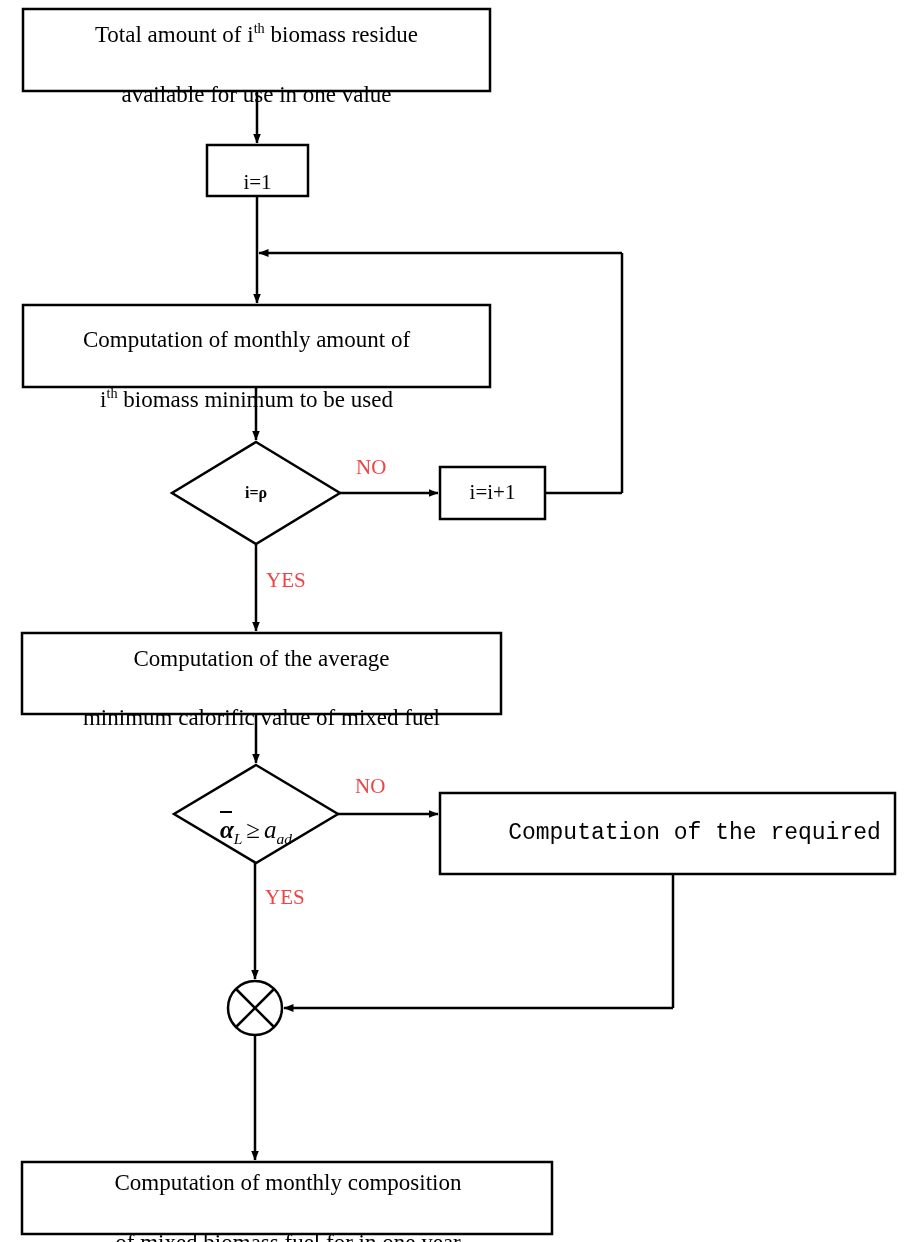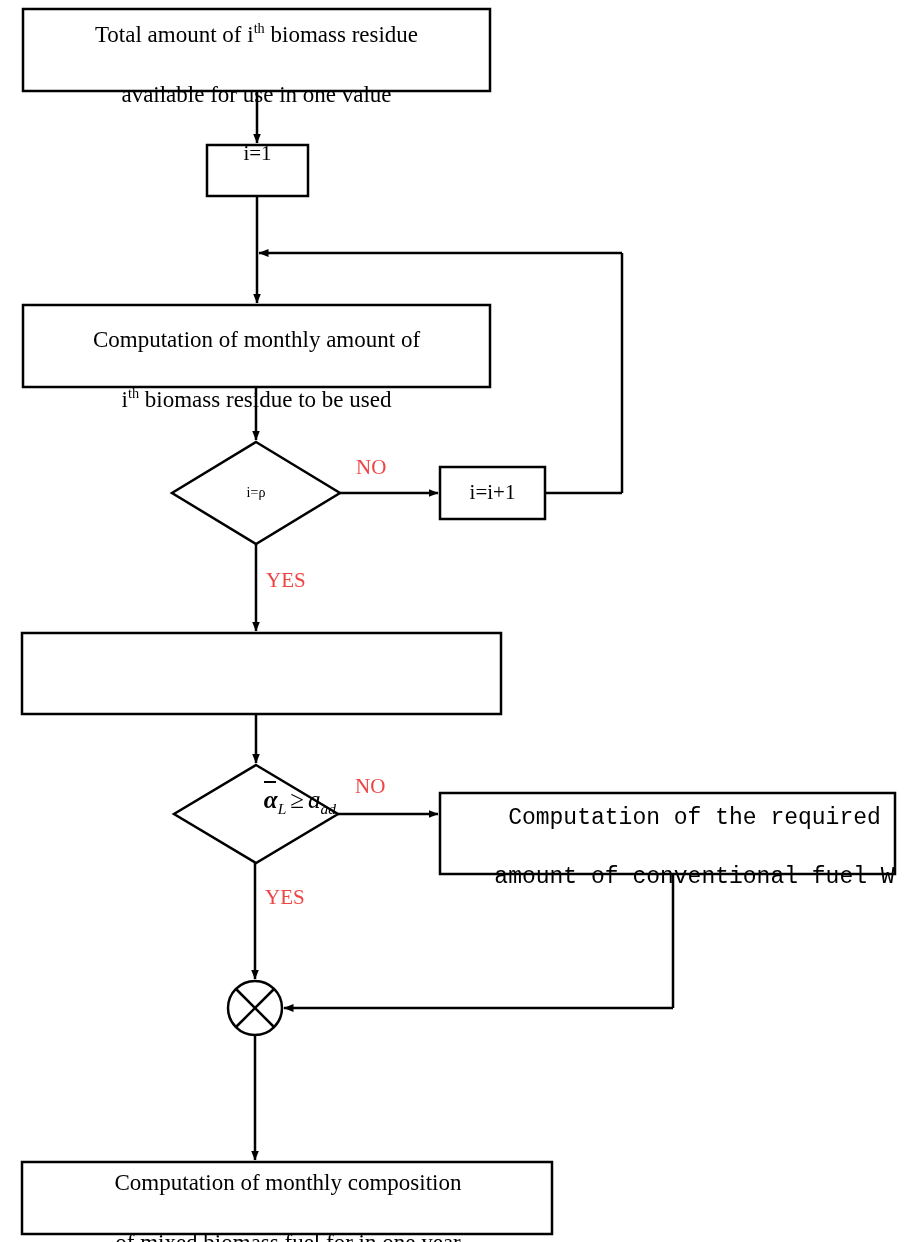--- a/index.html
+++ b/index.html
@@ -33,21 +33,22 @@
     white-space: pre-line;
     pointer-events: none;
   }
   .box-text {
     font-size: 23px;
   }
   .small-box-text {
     font-size: 21px;
   }
   .diamond-text {
-    font-size: 14px;
+    font-size: 16px;
+    font-weight: bold;
   }
   .edge-label {
     position: absolute;
     font-size: 21px;
     color: #ef4444;
     white-space: nowrap;
   }
   sup.ord {
     font-size: 0.62em;
     vertical-align: super;
@@ -149,44 +150,49 @@
     <line x1="255" y1="1035" x2="255" y2="1160" stroke="#000000" stroke-width="2.5" marker-end="url(#arrow)"></line>
   </svg>
 
   <div class="node-text box-text" style="left:23px; top:9px; width:467px; height:82px;">
     <div>
       <span>Total amount of i</span><sup class="ord">th</sup><span> biomass residue</span><br>
       <span>available for use in one value</span>
     </div>
   </div>
 
-  <div class="node-text small-box-text" style="left:207px; top:128px; width:101px; height:51px;">i=1</div>
-
-  <div class="node-text box-text" style="left:23px; top:305px; width:467px; height:100px;text-align:center;">
+  <div class="node-text small-box-text" style="left:207px; top:157px; width:101px; height:51px;">i=1</div>
+
+  <div class="node-text box-text" style="left:13px; top:305px; width:467px; height:100px;text-align:center;">
     <div>
       <span>Computation of monthly amount of</span><br>
-      <span>i</span><sup class="ord">th</sup><span> biomass residue to be used</span>
+      <span>i</span><sup class="ord">th</sup><span> biomass minimum to be used</span>
     </div>
   </div>
 
   <div class="node-text diamond-text" style="left:196px; top:468px; width:120px; height:50px;">i=ρ</div>
 
   <div class="node-text small-box-text" style="left:440px; top:467px; width:105px; height:52px;text-align:center;">i=i+1</div>
 
-
-  <div class="node-text" style="left:176px; top:775px; width:160px; height:50px;justify-content:flex-end;">
+  <div class="node-text box-text" style="left:22px; top:633px; width:479px; height:81px;">
+    <div>
+      <span>Computation of the average</span><br>
+      <span>minimum calorific value of mixed fuel</span>
+    </div>
+  </div>
+
+  <div class="node-text" style="left:176px; top:805px; width:160px; height:50px;">
     <span class="formula">
       <span class="ovl">α</span><span class="sub">L</span><span class="ge">≥</span><span>a</span><span class="sub">ad</span>
     </span>
   </div>
 
   <div class="node-text box-text" style="left:440px; top:793px; width:509px; height:81px;font-family:Liberation Mono, monospace;">
     <div>
       <span>Computation of the required</span><br>
-      <span>amount of conventional fuel W</span>
     </div>
   </div>
 
   <div class="node-text box-text" style="left:22px; top:1162px; width:532px; height:72px;">
     <div>
       <span>Computation of monthly composition</span><br>
       <span>of mixed biomass fuel for in one year</span>
     </div>
   </div>
 

